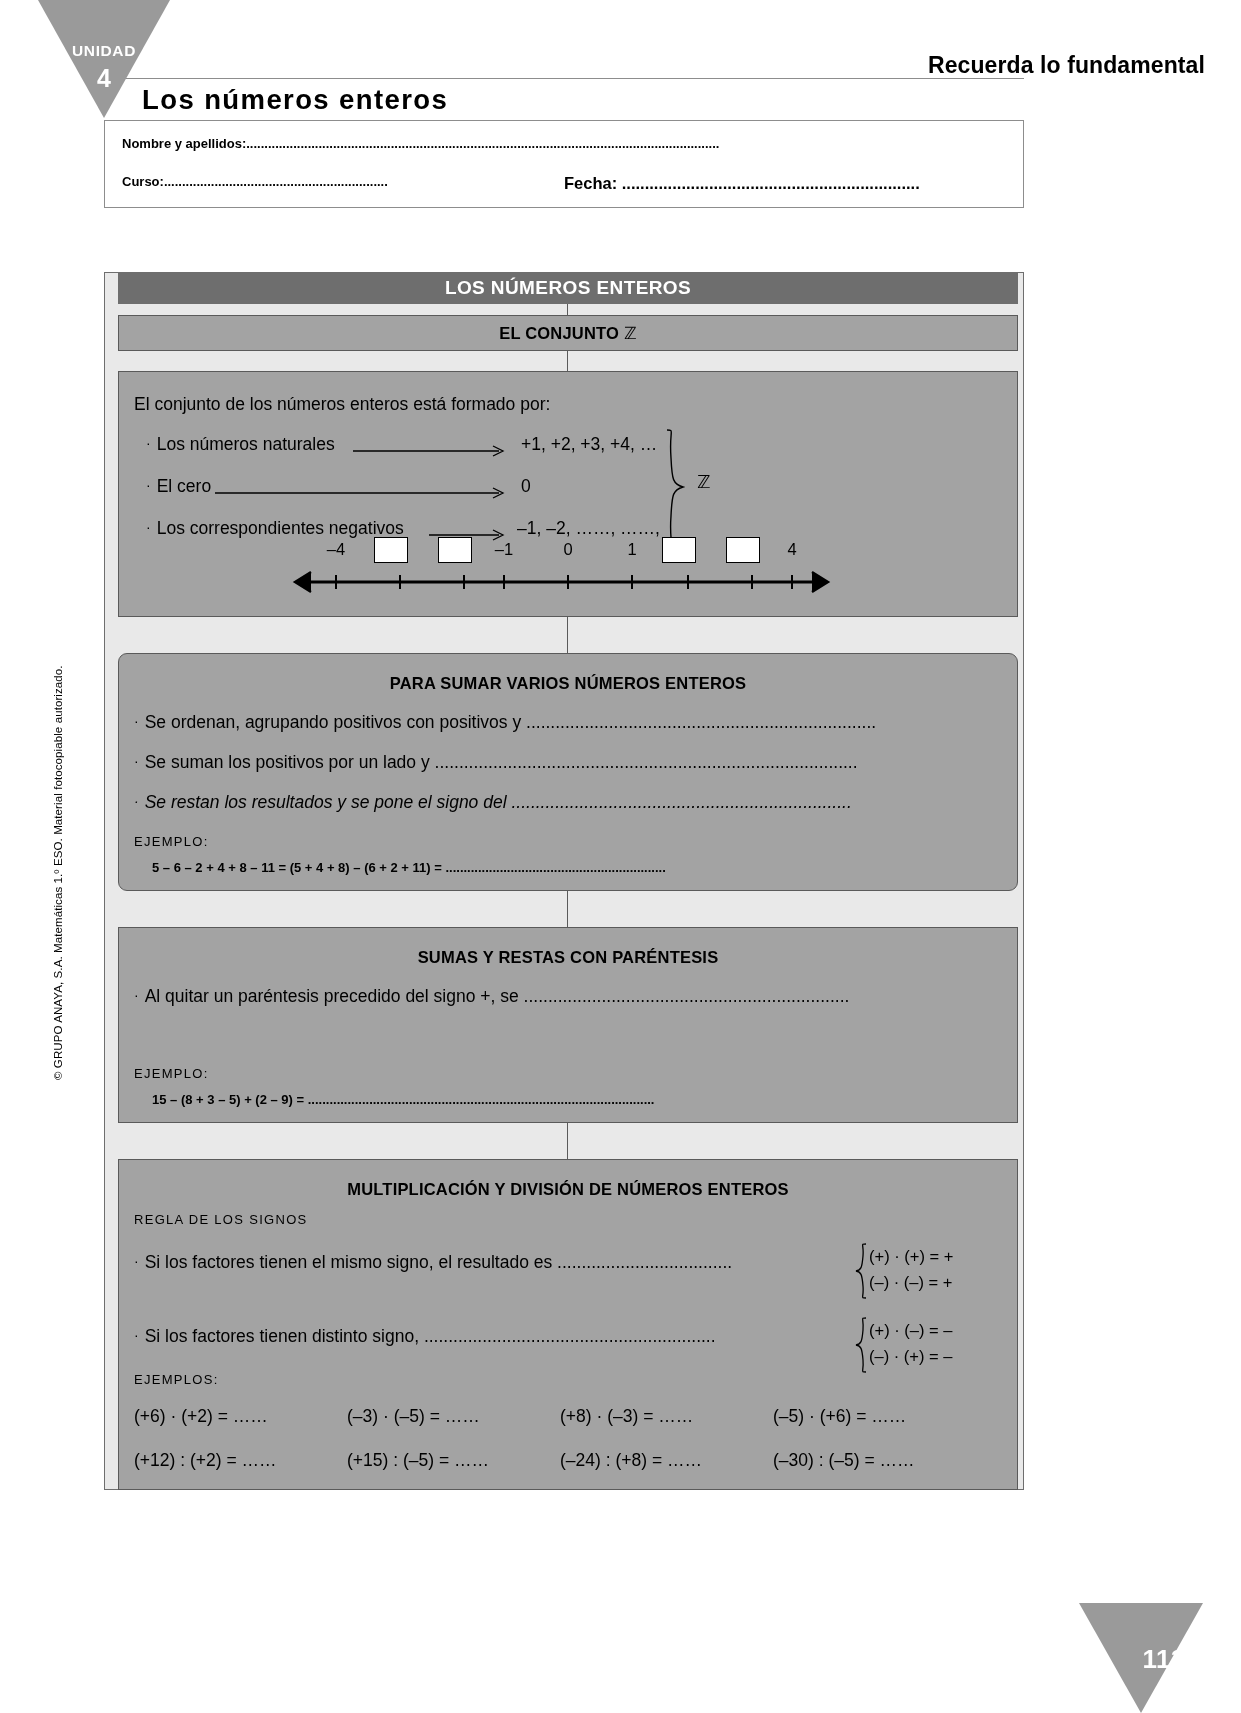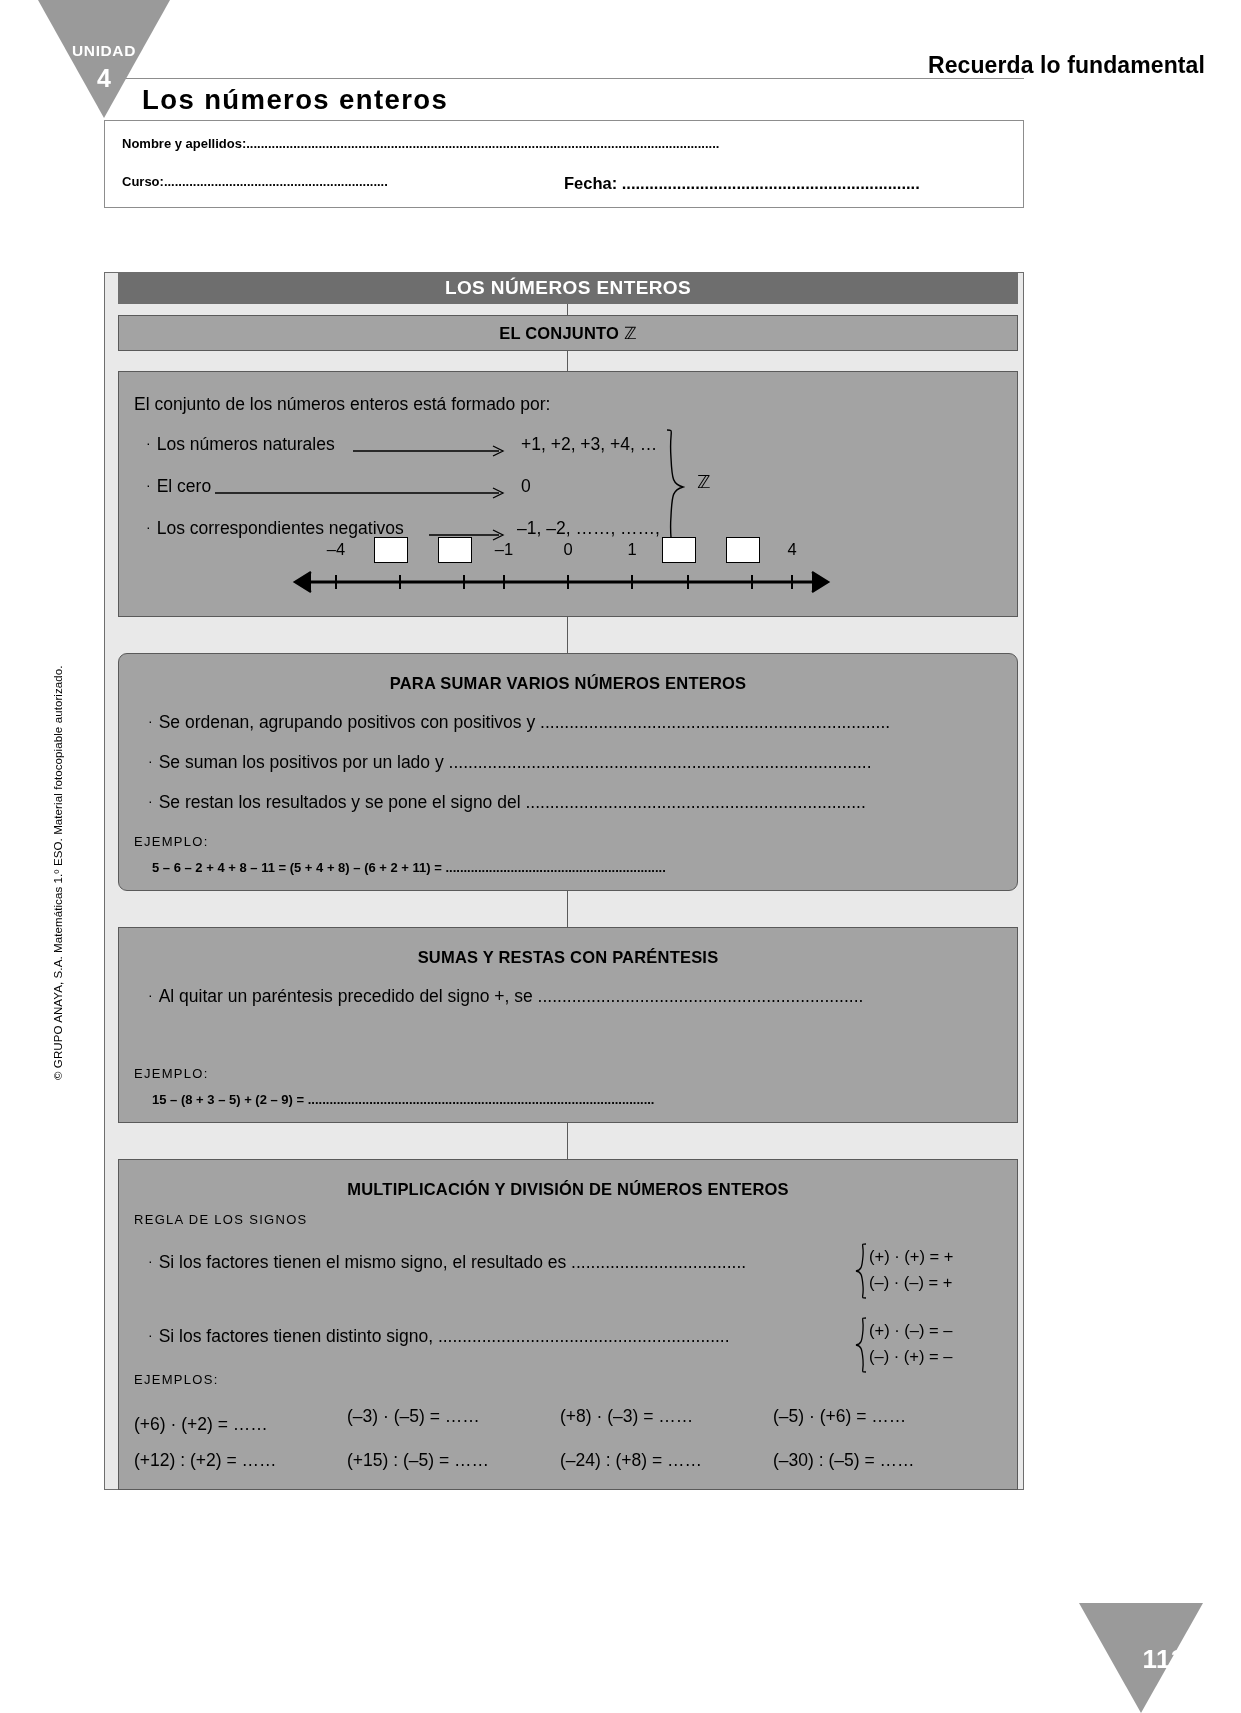--- a/index.html
+++ b/index.html
@@ -97,21 +97,21 @@
   .cj-val { position: absolute; font-size: 17.5px; white-space: nowrap; }
   .zlabel { position: absolute; left: 700px; top: 100px; font-family: "DejaVu Sans", sans-serif; font-size: 18px; }
 
   
   .numline { position: absolute; left: 170px; top: 168px; width: 560px; height: 70px; }
   .nl-label { position: absolute; font-size: 16.5px; text-align: center; width: 40px; }
   .nl-box { position: absolute; width: 34px; height: 26px; border: 1.6px solid #000; background: #fff; }
 
   
   .sec-title { font-size: 16.5px; font-weight: bold; text-align: center; letter-spacing: .2px; }
-  .rule-line { position: absolute; left: 29px; font-size: 17.5px; white-space: nowrap; }
+  .rule-line { position: absolute; left: 15px; font-size: 17.5px; white-space: nowrap; }
   .rule-line .bull { font-size: 14px; vertical-align: 2px; margin-right: 6px; }
   .ejemplo-lab { position: absolute; left: 15px; font-size: 13px; letter-spacing: 1.3px; }
   .ej-expr { position: absolute; left: 33px; font-size: 13px; white-space: nowrap; font-weight: bold; }
 
   
   .box-sumar { top: 653px; height: 238px; border-radius: 9px; }
   
   .box-paren { top: 927px; height: 196px; }
   
   .box-mult { top: 1159px; height: 331px; }
@@ -253,21 +253,21 @@
     <div class="sec-title" style="position:absolute; left:0; top:20px; width:100%;">PARA SUMAR VARIOS NÚMEROS ENTEROS</div>
 
     <div class="rule-line" style="top:58px;">
       <span class="bull">·</span><span>Se ordenan, agrupando positivos con positivos y</span>
       <span>........................................................................</span>
     </div>
     <div class="rule-line" style="top:98px;">
       <span class="bull">·</span><span>Se suman los positivos por un lado y</span>
       <span>.......................................................................................</span>
     </div>
-    <div class="rule-line" style="top:138px;">
+    <div class="rule-line" style="top:138px;font-style:italic;">
       <span class="bull">·</span><span>Se restan los resultados y se pone el signo del</span>
       <span>......................................................................</span>
     </div>
 
     <div class="ejemplo-lab" style="top:180px;">EJEMPLO:</div>
     <div class="ej-expr" style="top:206px;">
       <span>5 – 6 – 2 + 4 + 8 – 11 = (5 + 4 + 8) – (6 + 2 + 11) =</span>
       <span>.............................................................</span>
     </div>
   </div>
@@ -310,21 +310,21 @@
     <svg class="brace-sm" style="left:736px; top:156px;" width="16" height="58">
       <path d="M11 2 C5 2, 9 2, 8 14 C7 26, 6 28, 1 29 C6 30, 7 32, 8 44 C9 56, 5 56, 11 56" fill="none" stroke="#000" stroke-width="1.3"></path>
     </svg>
     <div class="signs" style="left:750px; top:158px;">
       <div>(+) · (–) = –</div>
       <div>(–) · (+) = –</div>
     </div>
 
     <div class="ejemplo-lab" style="top:212px;">EJEMPLOS:</div>
 
-    <div class="ex-cell" style="left:15px;  top:246px;margin-top:8px;">(+6) · (+2) = ……</div>
+    <div class="ex-cell" style="left:15px;  top:246px;">(+6) · (+2) = ……</div>
     <div class="ex-cell" style="left:228px; top:246px;">(–3) · (–5) = ……</div>
     <div class="ex-cell" style="left:441px; top:246px;">(+8) · (–3) = ……</div>
     <div class="ex-cell" style="left:654px; top:246px;">(–5) · (+6) = ……</div>
 
     <div class="ex-cell" style="left:15px;  top:290px;">(+12) : (+2) = ……</div>
     <div class="ex-cell" style="left:228px; top:290px;">(+15) : (–5) = ……</div>
     <div class="ex-cell" style="left:441px; top:290px;">(–24) : (+8) = ……</div>
     <div class="ex-cell" style="left:654px; top:290px;">(–30) : (–5) = ……</div>
   </div>
 

